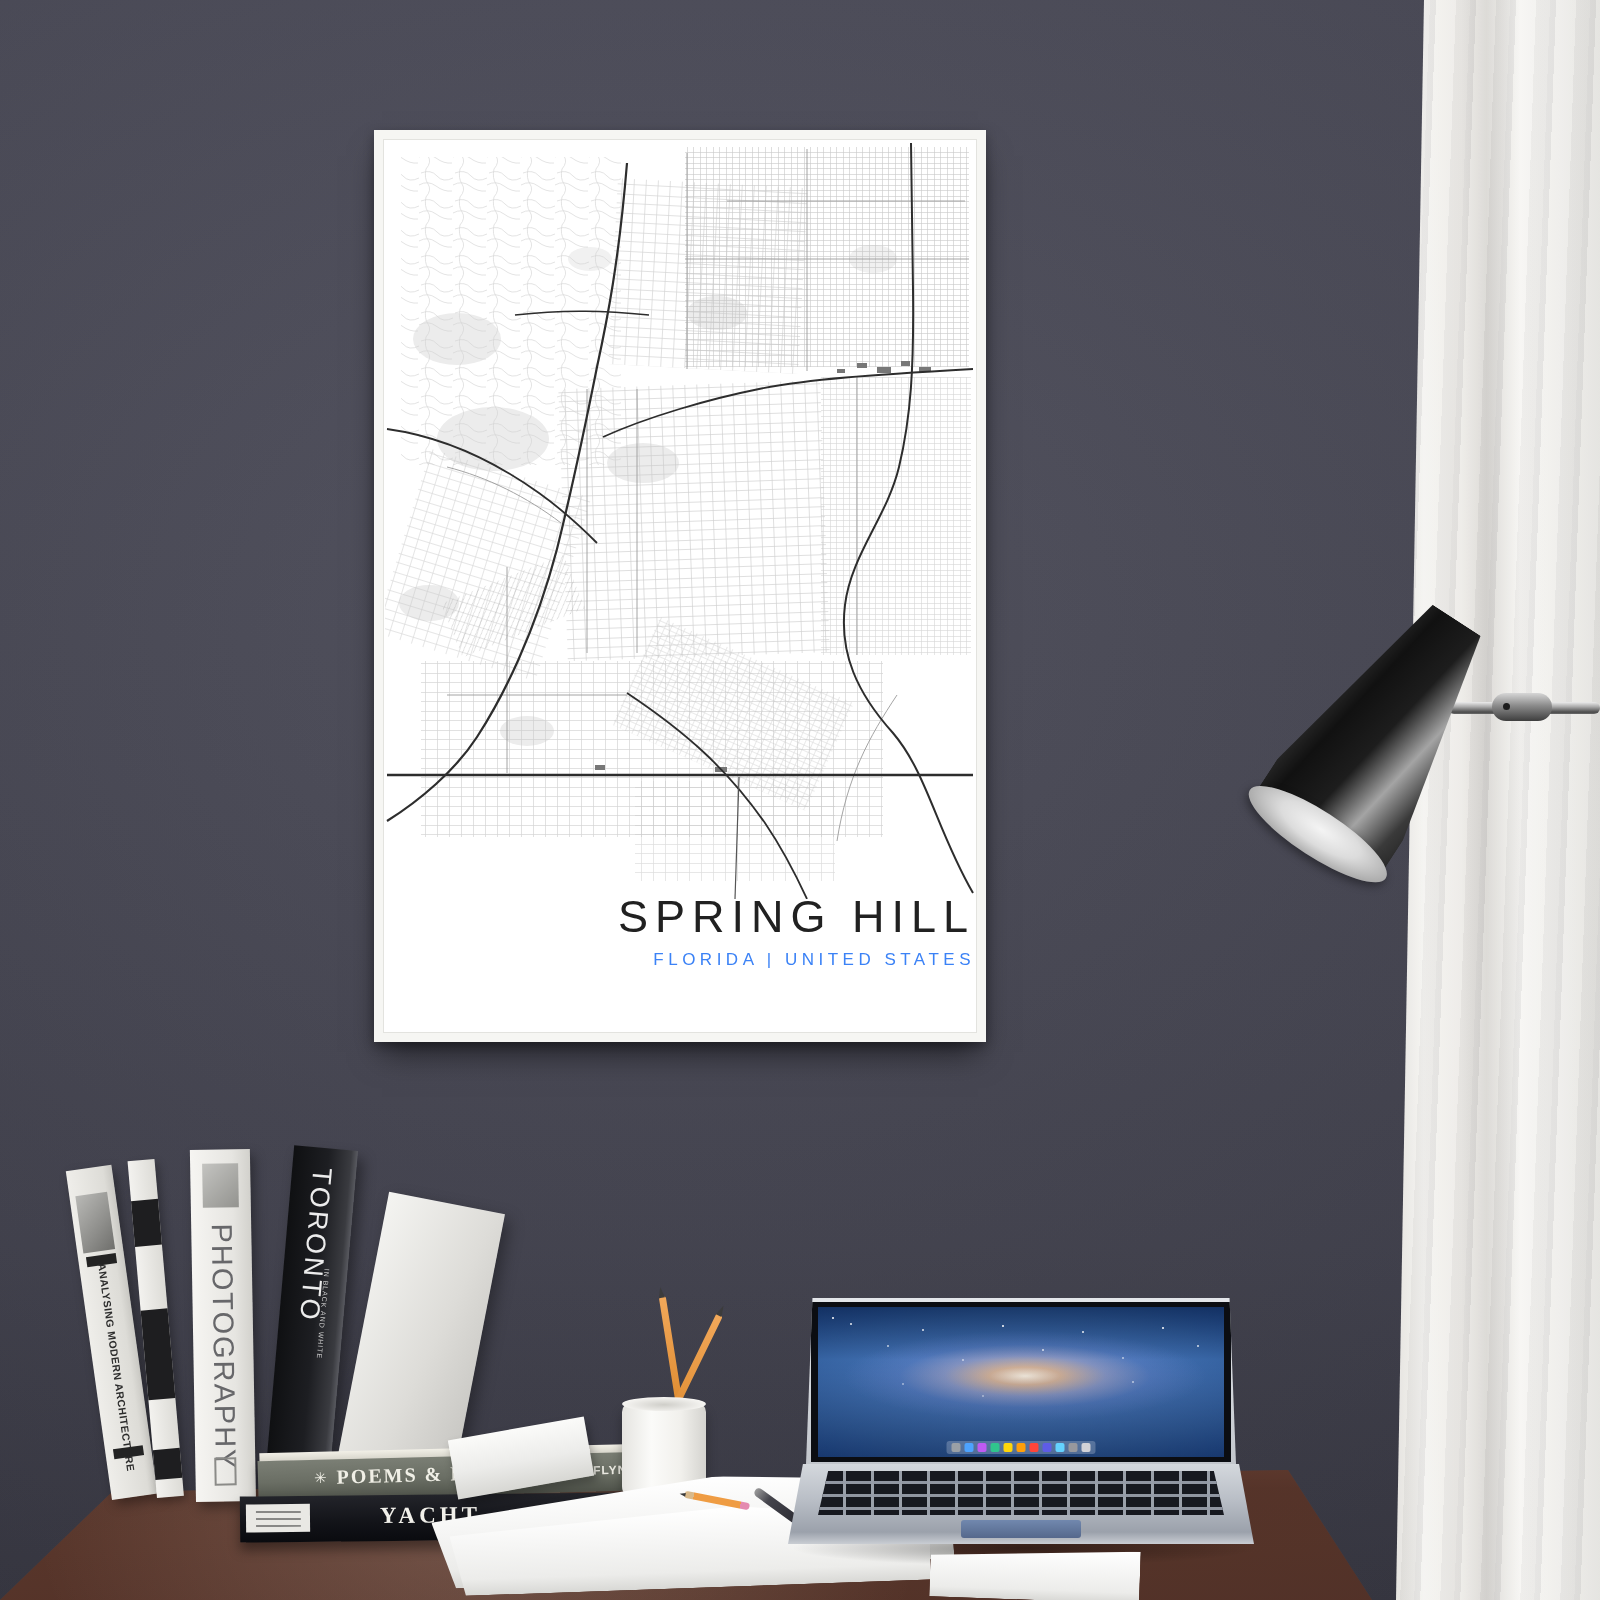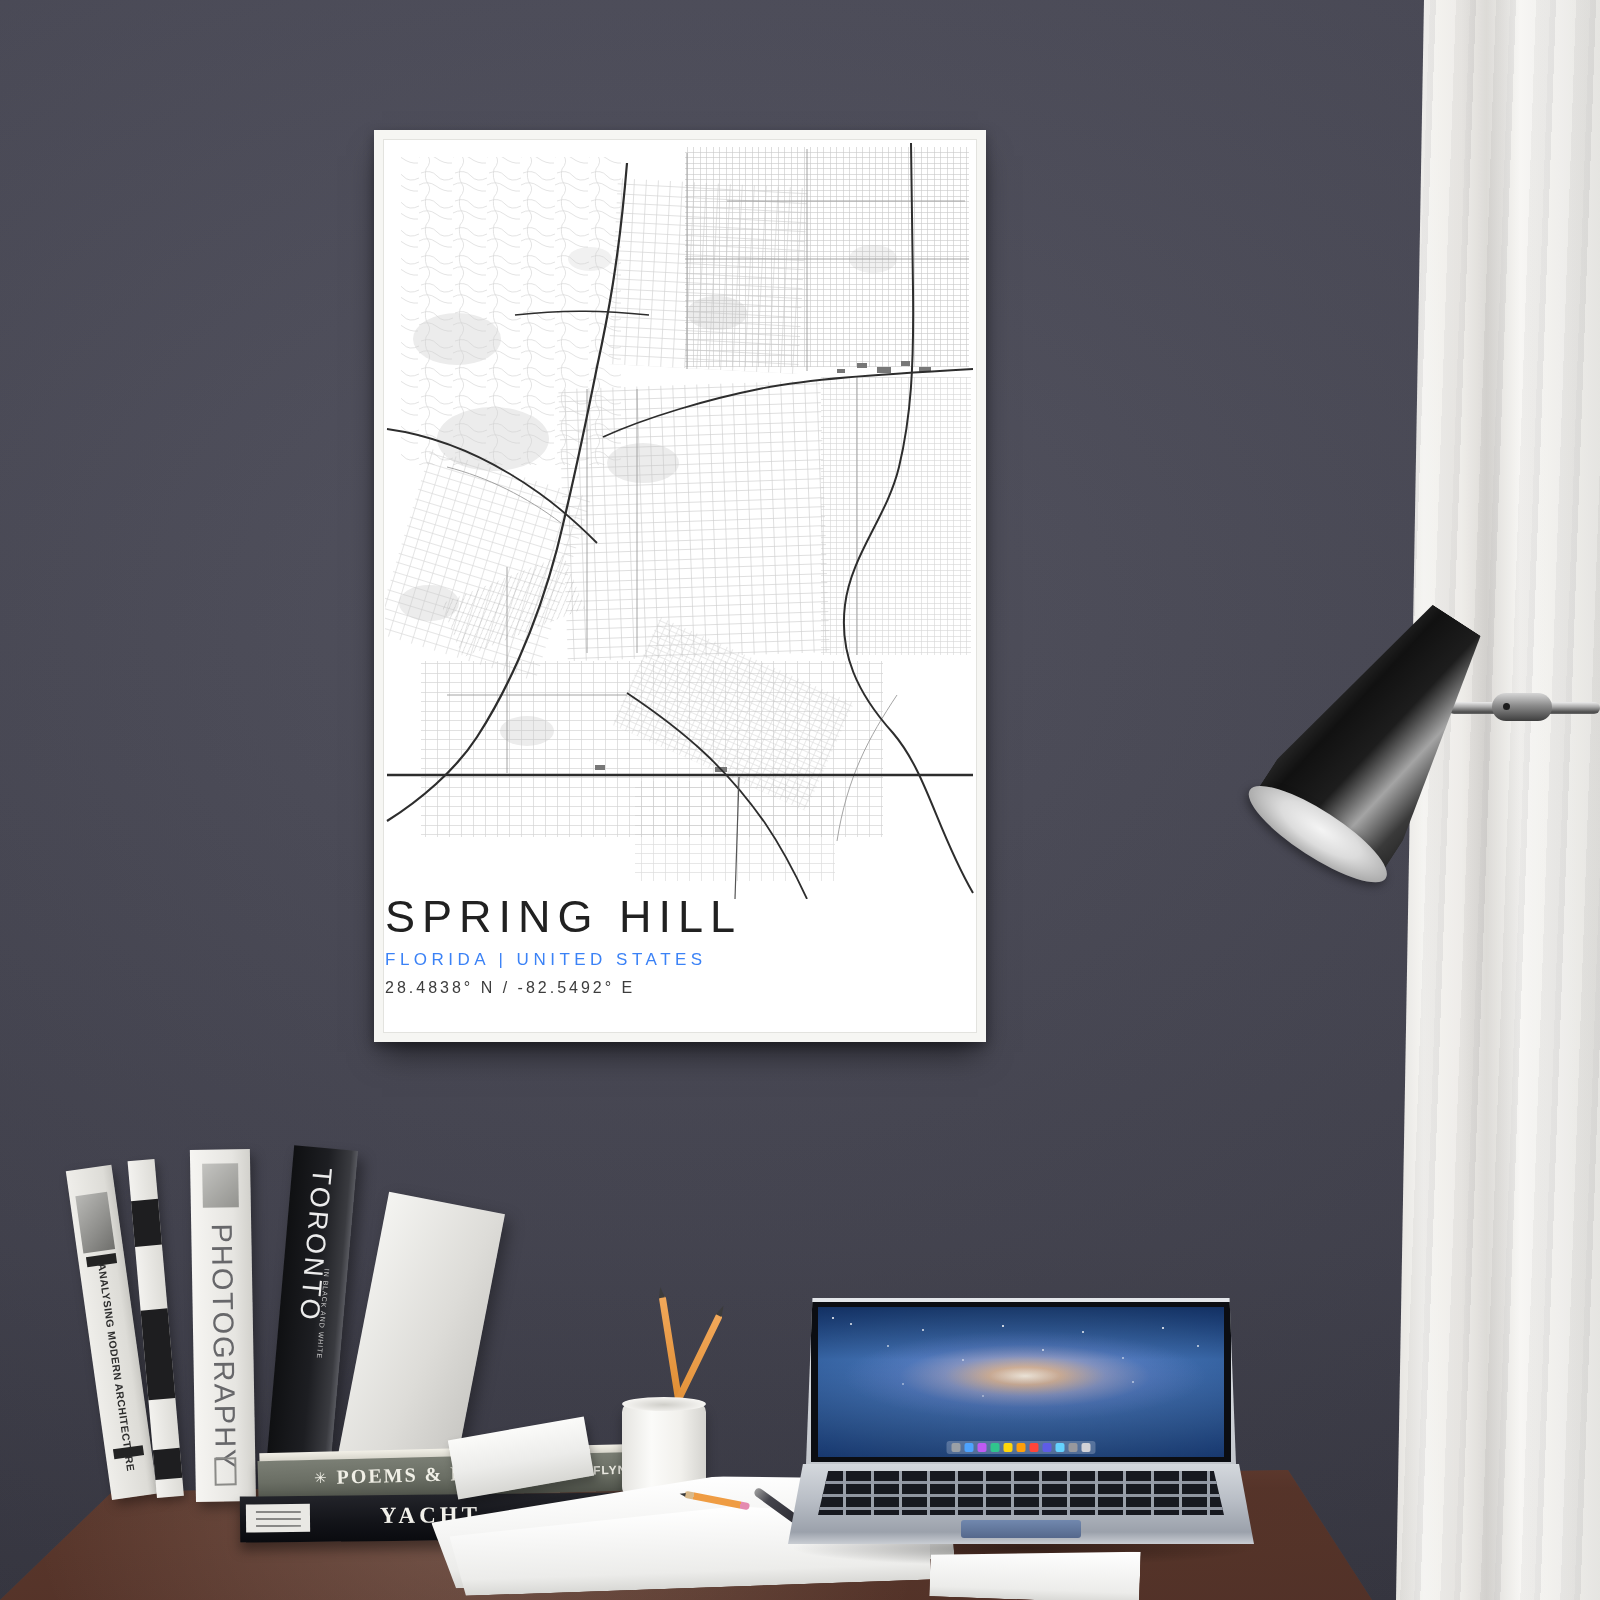--- a/index.html
+++ b/index.html
@@ -29,21 +29,21 @@
         background:linear-gradient(100deg,#474747 0%,#111 30%,#1d1d1d 52%,#a4a4a4 72%,#3a3a3a 90%,#2a2a2a 100%);}
   .lamp-mouth{position:absolute;left:12px;top:232px;width:162px;height:46px;border-radius:50%;
         background:radial-gradient(ellipse at 50% 38%,#f4f4f4 0%,#dcdcdc 40%,#9b9b9b 85%,#6e6e6e 100%);
         box-shadow:0 4px 10px rgba(0,0,0,.4);}
   
   .poster{position:absolute;left:374px;top:130px;width:612px;height:912px;box-sizing:border-box;
         background:#fff;border:9px solid #f6f6f3;
         box-shadow:inset 0 0 0 1px #e3e3df,0 18px 30px -8px rgba(0,0,0,.55),0 4px 10px rgba(0,0,0,.3);}
   .poster-inner{position:absolute;inset:2px;background:#fff;overflow:hidden;}
   .map-svg{display:block;}
-  .poster-text{position:absolute;left:0;right:0;top:750px;text-align:left;color:#222;}
+  .poster-text{position:absolute;left:0;right:0;top:750px;text-align:right;color:#222;}
   .poster-title{font-size:45px;font-weight:400;letter-spacing:7px;color:#212121;}
   .poster-subtitle{margin-top:7px;font-size:17px;letter-spacing:4.5px;color:#3b82f6;}
   .poster-coords{margin-top:9px;font-size:16px;letter-spacing:3px;color:#3d3d3d;}
   
   .desk{position:absolute;inset:0;
         clip-path:polygon(112px 1492px,1288px 1470px,1372px 1600px,0px 1600px);
         background:linear-gradient(to bottom,rgba(0,0,0,0) 0 86%,rgba(0,0,0,.28) 93% 100%),
                    linear-gradient(175deg,#a26c55 0%,#96614c 38%,#84513f 72%,#714437 100%);}
   .desk-sheen{position:absolute;inset:0;
         clip-path:polygon(112px 1492px,1288px 1470px,1372px 1600px,0px 1600px);
@@ -208,21 +208,20 @@
           <path stroke-width="1.8" d="M588 228C484 234 424 238 374 248C324 258 262 276 218 296"></path>
           <path stroke-width="1.8" d="M2 288C60 296 112 322 154 352C182 372 200 390 212 402"></path>
           <path stroke-width="1.8" d="M242 552C302 592 342 628 380 682C397 707 410 732 422 758"></path>
           <path stroke-width="1.6" d="M130 174C182 168 222 170 264 174"></path>
           <path stroke-width="1.2" stroke="#555" d="M354 636L350 758"></path>
         </g>
       </svg>
       <div class="poster-text">
         <div class="poster-title">SPRING HILL</div>
         <div class="poster-subtitle">FLORIDA | UNITED STATES</div>
-        <div class="poster-coords">28.4838° N / -82.5492° E</div>
       </div>
     </div>
   </div>
 
   <div class="lamp">
     <div class="lamp-arm"></div>
     <div class="lamp-joint"></div>
     <div class="lamp-joint-screw"></div>
     <div class="lamp-head">
       <div class="lamp-cone"></div>

